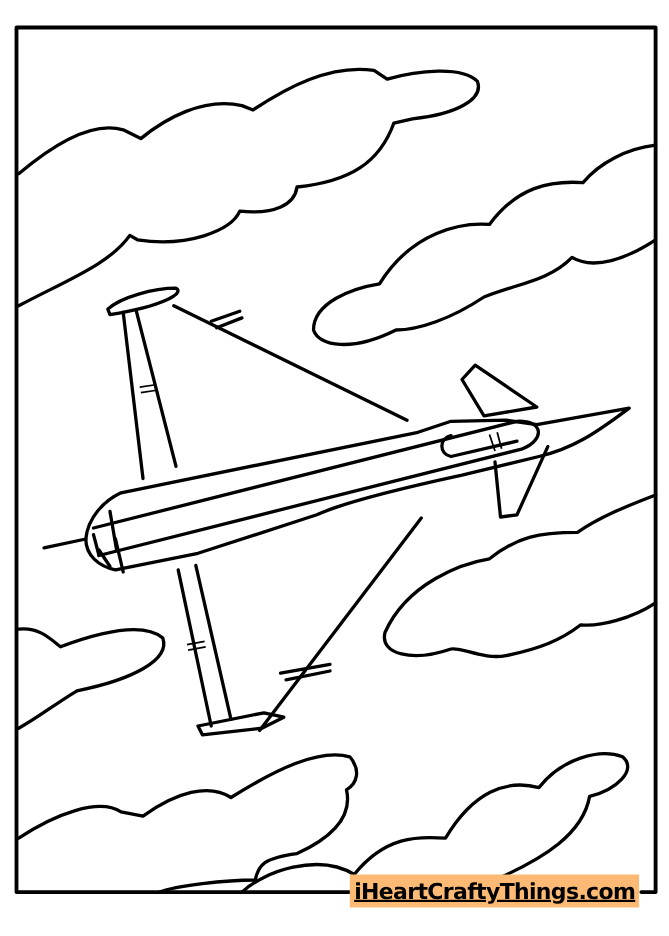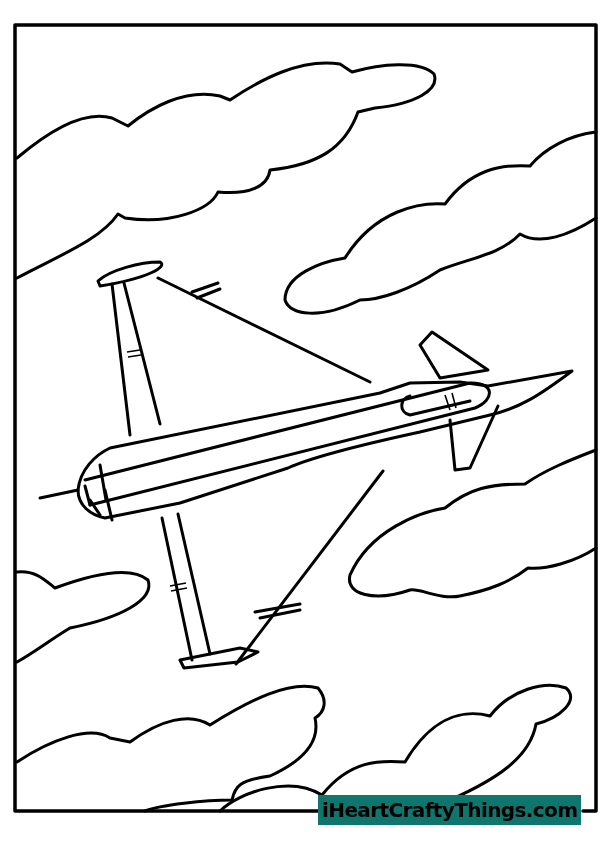--- a/index.html
+++ b/index.html
@@ -1,21 +1,21 @@
 <!DOCTYPE html>
 <html><head>
 <meta charset="utf-8">
 <style>
   html,body{margin:0;padding:0;background:#ffffff;}
   body{width:608px;height:851px;position:relative;overflow:hidden;font-family:"DejaVu Sans",sans-serif;}
   svg{position:absolute;left:0;top:0;}
   .ln{fill:none;stroke:#000;stroke-width:3;stroke-linejoin:round;stroke-linecap:round;}
   .thin{fill:none;stroke:#000;stroke-width:1.6;}
-  .watermark{position:absolute;left:318px;top:795px;height:30px;line-height:30px;padding:0 4px;background:#0f766e;
-    font-family:"DejaVu Sans",sans-serif;font-weight:bold;font-size:20px;letter-spacing:-0.6px;color:#000;white-space:nowrap;}
+  .watermark{position:absolute;left:318px;top:795px;height:30px;line-height:30px;padding:0 4px;background:#fdba74;
+    font-family:"DejaVu Sans",sans-serif;font-weight:bold;font-size:20px;letter-spacing:-0.6px;color:#000;white-space:nowrap;text-decoration:underline;}
 </style>
 </head>
 <body>
 
 <svg width="608" height="851" viewBox="0 0 608 851">
 
   <path class="ln" d="M320 811 L15 811 L15 25 L596 25 L596 811 L583 811" style="stroke-width:3.5"></path>
 
   <path class="ln" d="M17 158 C50 130 85 110 112 118 L128 126 C150 108 185 88 220 96 L230 100 C260 80 300 58 340 64 L352 72 C380 64 420 60 434 74 C440 90 415 104 375 108 L358 112 C345 148 318 165 270 170 C268 186 250 195 218 192 C210 210 170 225 125 218 L118 214 C100 240 60 255 17 278"></path>
 

